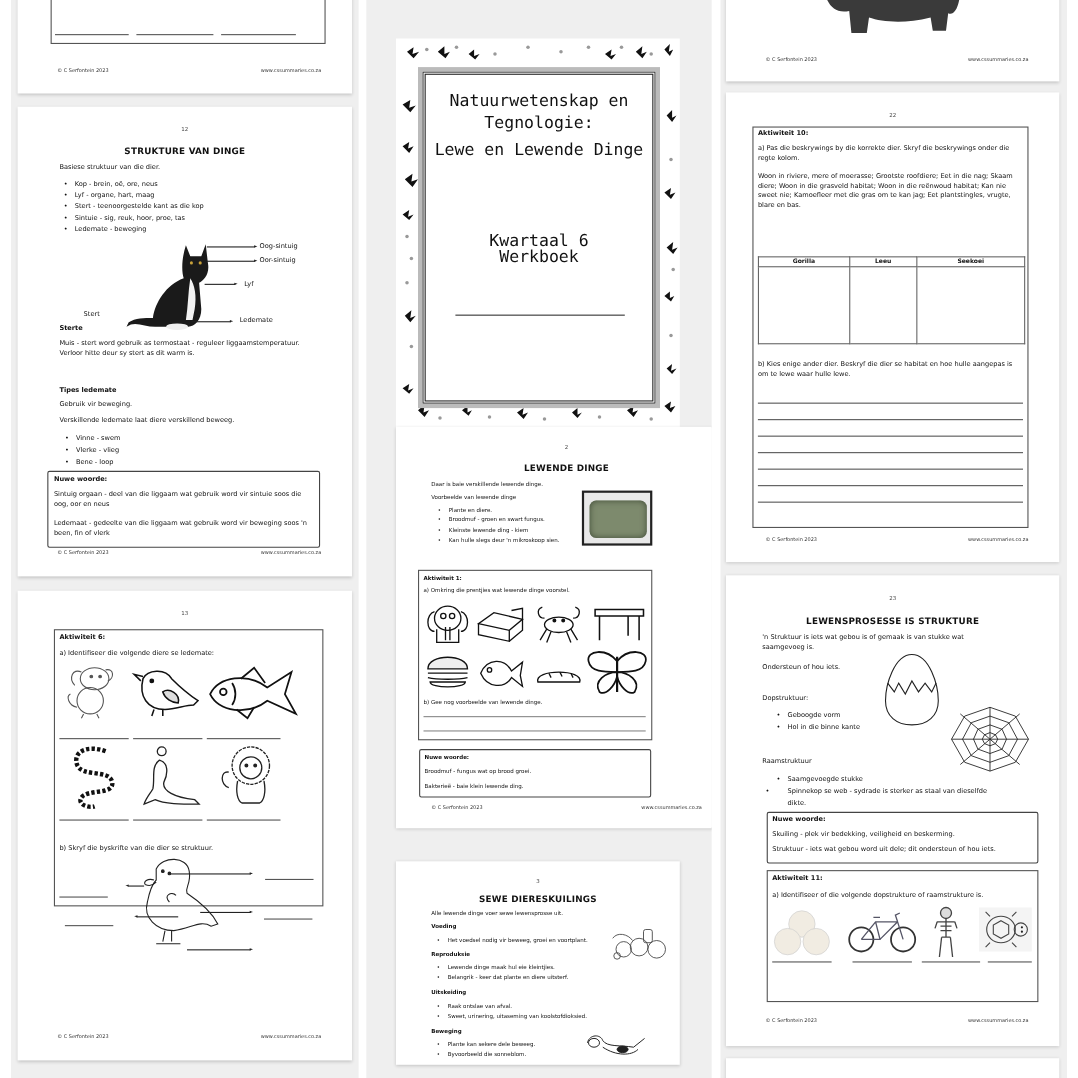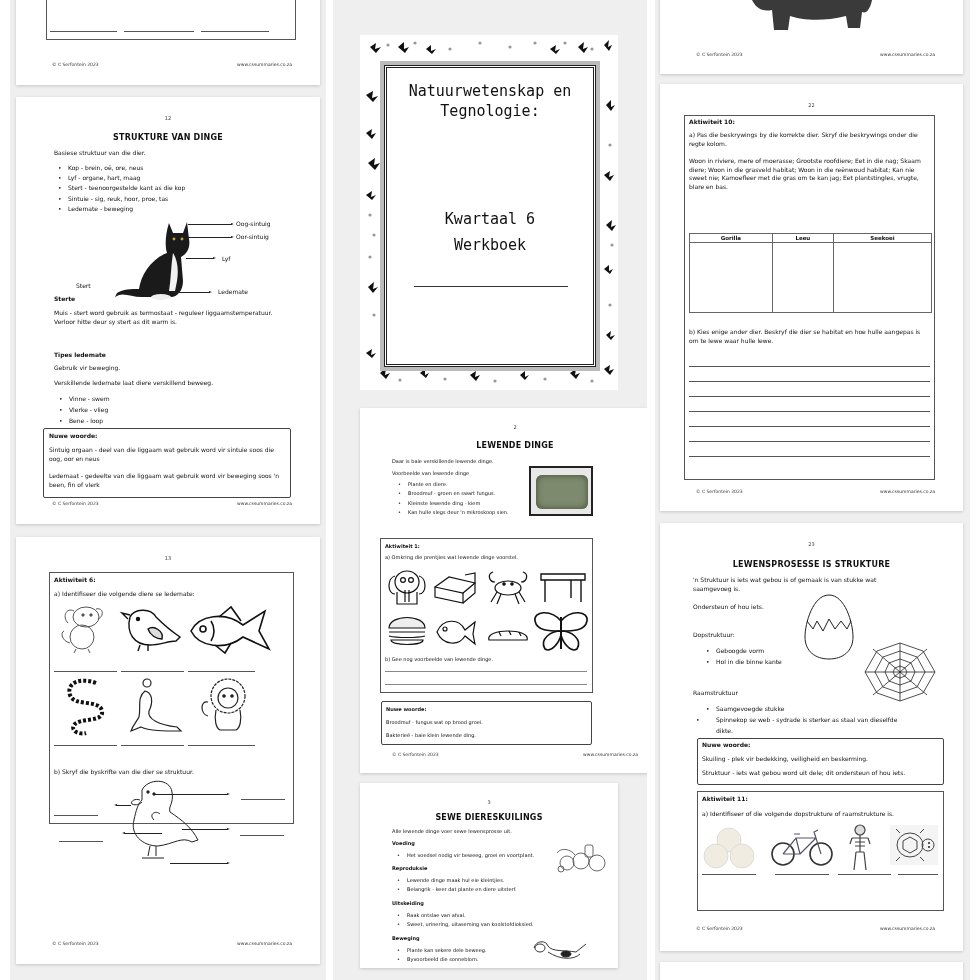--- a/index.html
+++ b/index.html
@@ -249,27 +249,28 @@
         <circle cx="40" cy="345" r="1.6"></circle>
           <circle cx="85" cy="344" r="1.6"></circle>
           <circle cx="135" cy="346" r="1.6"></circle>
           <circle cx="185" cy="344" r="1.6"></circle>
           <circle cx="232" cy="346" r="1.6"></circle>
       </g>
     </svg>
     <div class="cover-frame" style="left:24px; top:30px; width:212px; height:302px;">
       <div class="cover-text" style="top:34px;">Tegnologie:</div>
       <div class="cover-text" style="top:14px;">Natuurwetenskap en</div>
+      <div class="cover-text" style="top:59px;">Lewe en Lewende Dinge</div>
       <div class="cover-text" style="top:142px;">Kwartaal 6</div>
-      <div class="cover-text" style="top:168px;">Werkboek</div>
+      <div class="cover-text" style="top:156px;">Werkboek</div>
       <div class="line" style="left:27px; top:218px; width:154px; border-top:1.5px solid #333;"></div>
     </div>
   </div>
 
-  <div class="page" style="left:27px; top:408px; width:310px; height:365px;">
+  <div class="page" style="left:27px; top:388px; width:310px; height:365px;">
     <div class="pnum" style="top:16px;">2</div>
     <div class="title" style="top:33px; font-size:8px;">LEWENDE DINGE</div>
     <div class="t" style="left:32px; top:49px; font-size:5px;">Daar is baie verskillende lewende dinge.</div>
     <div class="t" style="left:32px; top:61px; font-size:5px;">Voorbeelde van lewende dinge</div>
     <ul class="bl" style="left:38px; top:72px; font-size:5px; line-height:9.4px;">
       <li>Plante en diere.</li>
       <li>Broodmuf - groen en swart fungus.</li>
       <li>Kleinste lewende ding - kiem</li>
       <li>Kan hulle slegs deur 'n mikroskoop sien.</li>
     </ul>

